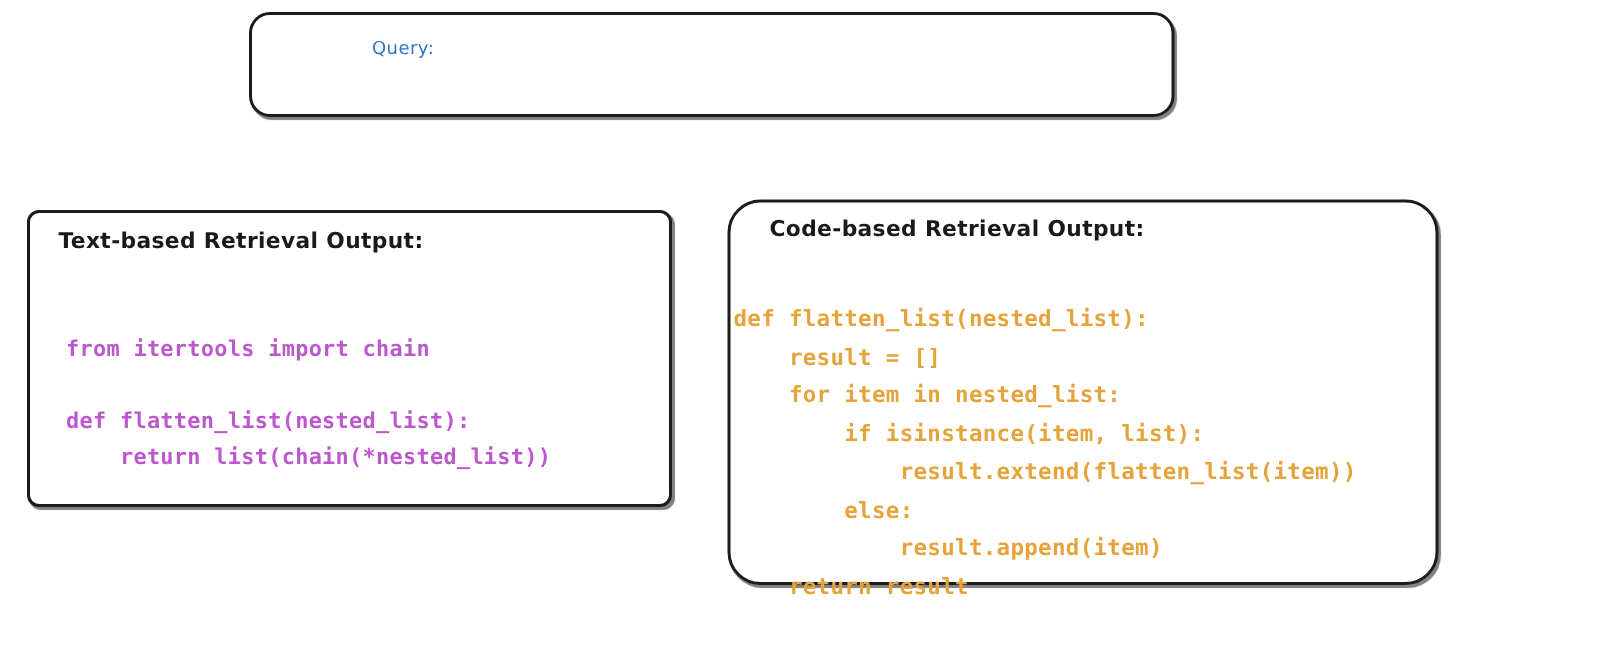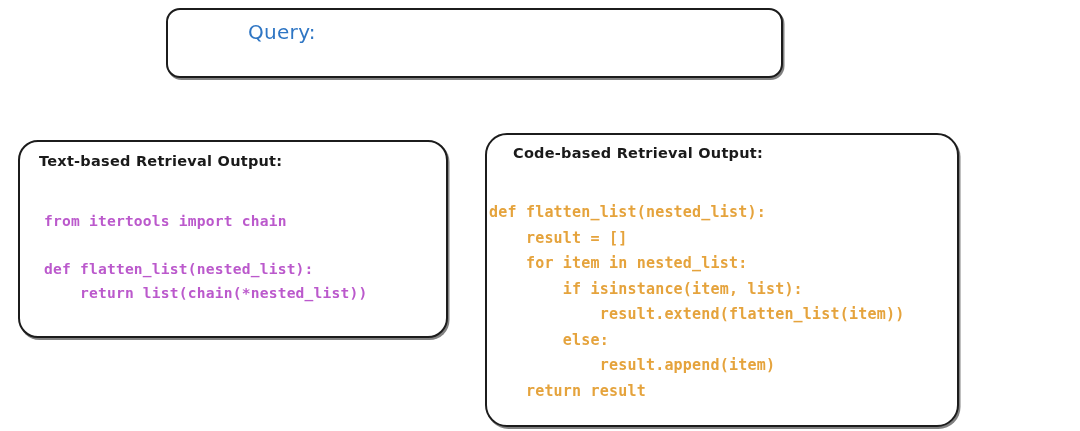--- a/index.html
+++ b/index.html
@@ -41,42 +41,42 @@
     width: 617px;
     height: 70px;
     border-radius: 14px;
   }
   .query-text {
     position: absolute;
     left: 80px;
     top: 12px;
     color: #2f76c4;
     font-family: "DejaVu Sans", sans-serif;
-    font-size: 20px;
+    font-size: 12px;
     font-weight: 500;
     letter-spacing: 0.3px;
     line-height: 21px;
     white-space: nowrap;
   }
   .query-line-1 { top: 12px; }
   .query-line-2 { top: 35px; }
 
   
   #text-panel {
     left: 18px;
     top: 140px;
     width: 430px;
     height: 198px;
-    border-radius: 20px;
+    border-radius: 8px;
   }
   #code-panel {
     left: 485px;
     top: 133px;
     width: 474px;
-    height: 294px;
+    height: 257px;
     border-radius: 22px;
   }
 
   .panel-title {
     position: absolute;
     color: #1a1a1a;
     font-family: "DejaVu Sans", sans-serif;
     font-size: 14.5px;
     font-weight: 600;
     letter-spacing: 0.25px;
@@ -89,21 +89,21 @@
     position: absolute;
     font-family: "DejaVu Sans Mono", monospace;
     font-size: 14.6px;
     line-height: 24px;
     white-space: pre;
     letter-spacing: 0.2px;
     font-weight: 700;
   }
   #text-code {
     left: 24px;
-    top: 52px;
+    top: 64px;
     color: #bb59cc;
   }
   #code-code {
     left: 2px;
     top: 50px;
     color: #e5a33c;
     font-size: 15px;
     line-height: 25.5px;
   }
 </style>

